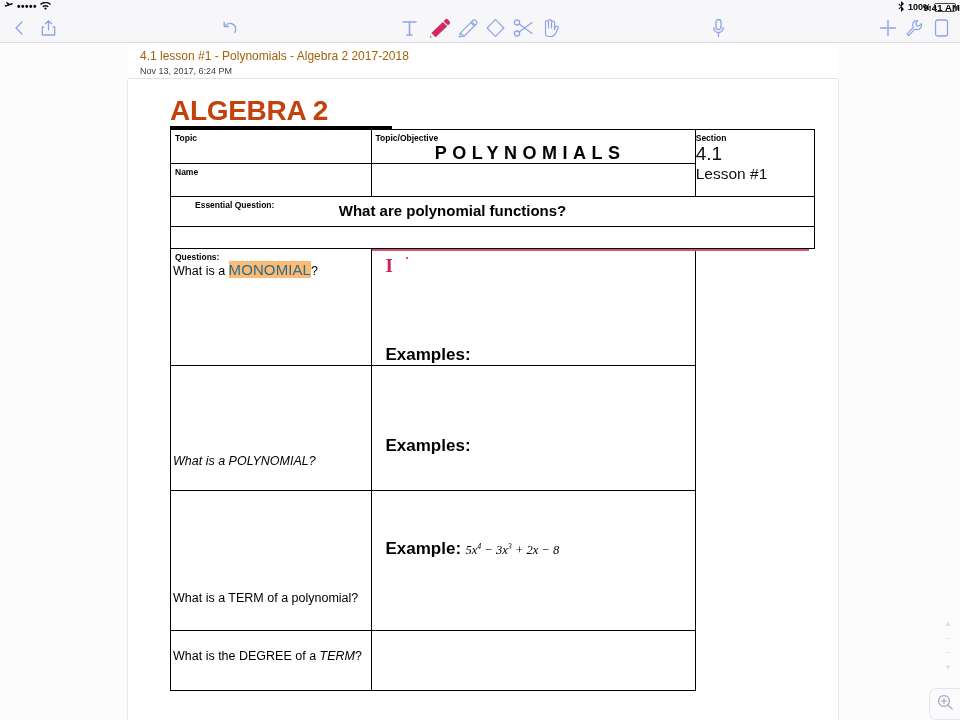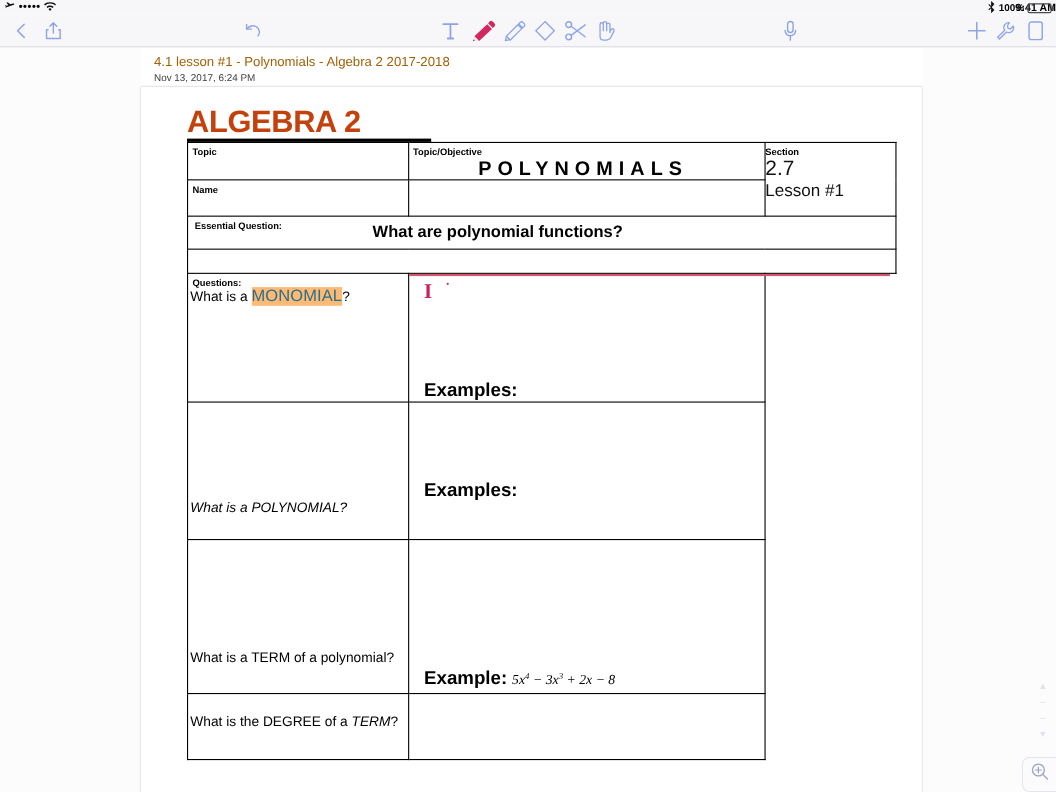--- a/index.html
+++ b/index.html
@@ -272,35 +272,35 @@
             <tr>
           <td class="cell-date" style="width:188px;">
             <div class="cap">Topic</div>
           </td>
           <td class="cell-topic" style="width:333px;">
             <div class="cap">Topic/Objective</div>
             <div class="topic-big">POLYNOMIALS</div>
           </td>
           <td class="cell-section" rowspan="2" style="width:124px;">
             <div class="cap" style="padding-left:0;">Section</div>
-            <div class="sec-num">2.7</div>
+            <div class="sec-num">4.1</div>
             <div class="sec-lesson">Lesson #1</div>
           </td>
         </tr>
 
         <tr>
           <td class="cell-name">
             <div class="cap">Name</div>
           </td>
           <td class="cell-topic2"></td>
         </tr>
 
         <tr>
           <td class="cell-eq" colspan="3">
-            <div class="cap" style="position:absolute;top:0;left:2px;">Essential Question:</div>
+            <div class="cap" style="position:absolute;top:0;left:20px;">Essential Question:</div>
             <div class="eq-text">What are polynomial functions?</div>
           </td>
         </tr>
 
         <tr>
           <td class="cell-blank" colspan="3"></td>
         </tr>
 
         <tr>
           <td class="q-col" style="height:117px;">
@@ -324,21 +324,21 @@
           <td class="a-col">
             <div class="ex-label" style="margin-top:70px;">Examples:</div>
           </td>
         </tr>
 
         <tr>
           <td class="q-col" style="height:140px;">
             <div class="q-text" style="margin-top:100px;">What is a TERM of a polynomial?</div>
           </td>
           <td class="a-col">
-            <div style="margin-top:116px; padding-left:14px;">
+            <div style="margin-top:48px; padding-left:14px;">
               <span class="ex-label" style="padding-left:0;">Example:</span>
               <span class="math">
                 <span>5</span><span>x</span><sup>4</sup><span> − </span><span>3</span><span>x</span><sup>3</sup><span> + </span><span>2</span><span>x</span><span> − </span><span>8</span>
               </span>
             </div>
           </td>
         </tr>
 
         <tr>
           <td class="q-col" style="height:60px;">

